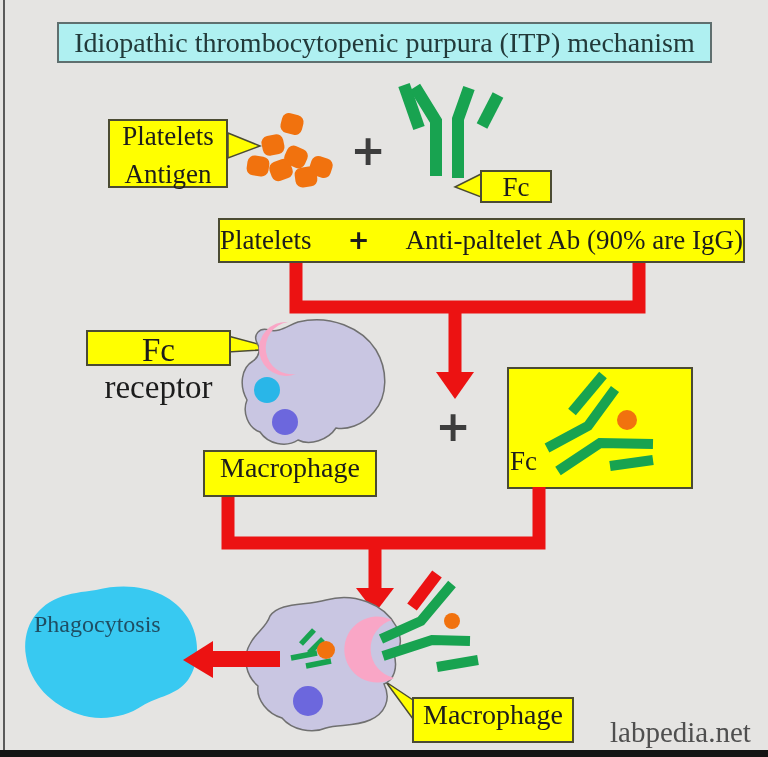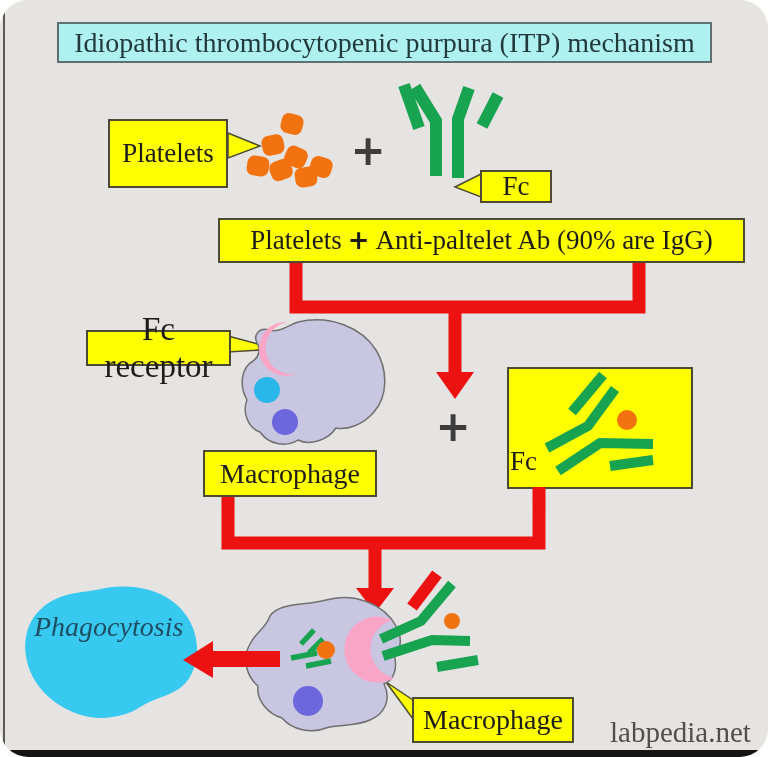--- a/index.html
+++ b/index.html
@@ -1,50 +1,49 @@
 <!DOCTYPE html>
 <html style="--c-bg: #e5e4e2; --c-yellow: #ffff00; --c-title_fill: #aff0f1; --c-title_border: #5f6f6f; --c-red: #ec1212; --c-green: #18a350; --c-orange: #f1720e; --c-cell_fill: #c9c6e2; --c-cell_stroke: #707070; --c-pink: #f9a6c6; --c-cyan_dot: #29b6e8; --c-purple_dot: #6c67dd; --c-spleen: #38c9f1; --c-spleen_text: #1f4e63; --c-ink: #1c1c1c; --c-plus: #3d3d3d; --c-watermark: #4f4f4f;"><head>
 <meta charset="utf-8">
 <style>
   html,body{margin:0;padding:0;}
   #stage{
     position:relative;width:768px;height:757px;overflow:hidden;
     background:var(--c-bg,#e5e4e2);
     font-family:"Liberation Serif",serif;
-    border-radius:28px;
   }
   .abs{position:absolute;box-sizing:border-box;}
   #shape-layer{position:absolute;left:0;top:0;z-index:1;}
   .lbl{z-index:2;}
   .ybox{
     position:absolute;z-index:2;box-sizing:border-box;
     background:var(--c-yellow,#ffff00);
     border:2px solid #4b4b33;
-    display:flex;flex-direction:column;align-items:center;justify-content:center;
+    display:flex;flex-direction:column;align-items:center;justify-content:space-between;
     color:var(--c-ink,#1c1c1c);
     font-family:"Liberation Serif",serif;
-    line-height:1.12;text-align:center;
+    line-height:1.12;text-align:center;gap:8px;
   }
   .title-box{
     position:absolute;z-index:2;box-sizing:border-box;
     left:57px;top:22px;width:655px;height:41px;
     background:var(--c-title_fill,#aff0f1);
     border:2px solid var(--c-title_border,#5f6f6f);
     display:flex;align-items:center;justify-content:center;
     font-size:28px;color:#223a3a;
   }
   .plus{
     position:absolute;z-index:2;
     color:var(--c-plus,#3d3d3d);
     font-family:"DejaVu Sans",sans-serif;font-weight:bold;font-size:42px;
     width:40px;height:46px;display:flex;align-items:center;justify-content:center;
   }
   .spleen-text{
     position:absolute;z-index:2;left:34px;top:610px;width:170px;
-    color:var(--c-spleen_text,#1f4e63);font-size:28px;line-height:1.2;font-style:italic;
+    color:var(--c-spleen_text,#1f4e63);font-size:24px;line-height:1.2;
   }
   .watermark{
     position:absolute;z-index:2;left:610px;top:716px;width:152px;
     color:var(--c-watermark,#4f4f4f);font-size:29px;
   }
   .frame-left{position:absolute;z-index:3;left:3px;top:0;width:2px;height:751px;background:#5a5a5a;}
   .frame-bottom{position:absolute;z-index:3;left:0;top:750px;width:768px;height:7px;background:#141414;}
   .bar-plus{font-family:"DejaVu Sans",sans-serif;font-weight:bold;font-size:26px;padding:0 6px;}
   .reaction{flex-direction:row;font-size:27px;}
 </style>
@@ -144,20 +143,21 @@
     <path d="M280,659 L213,659" stroke="var(--c-red,#ec1212)" stroke-width="16" fill="none"></path>
     <polygon points="213,641 213,678 183,660" fill="var(--c-red,#ec1212)"></polygon>
   </svg>
 
   <div class="title-box">
     <span>Idiopathic thrombocytopenic purpura (ITP) mechanism</span>
   </div>
 
   <div class="ybox" style="left:108px;top:119px;width:120px;height:69px;font-size:27px;">
     <span>Platelets</span>
+    <span>Antigen</span>
   </div>
 
   <div class="plus" style="left:348px;top:127px;">+</div>
 
   <div class="ybox" style="left:480px;top:170px;width:72px;height:33px;font-size:27px;">
     <span>Fc</span>
   </div>
 
   <div class="ybox reaction" style="left:218px;top:218px;width:527px;height:45px;">
     <span>Platelets</span>

